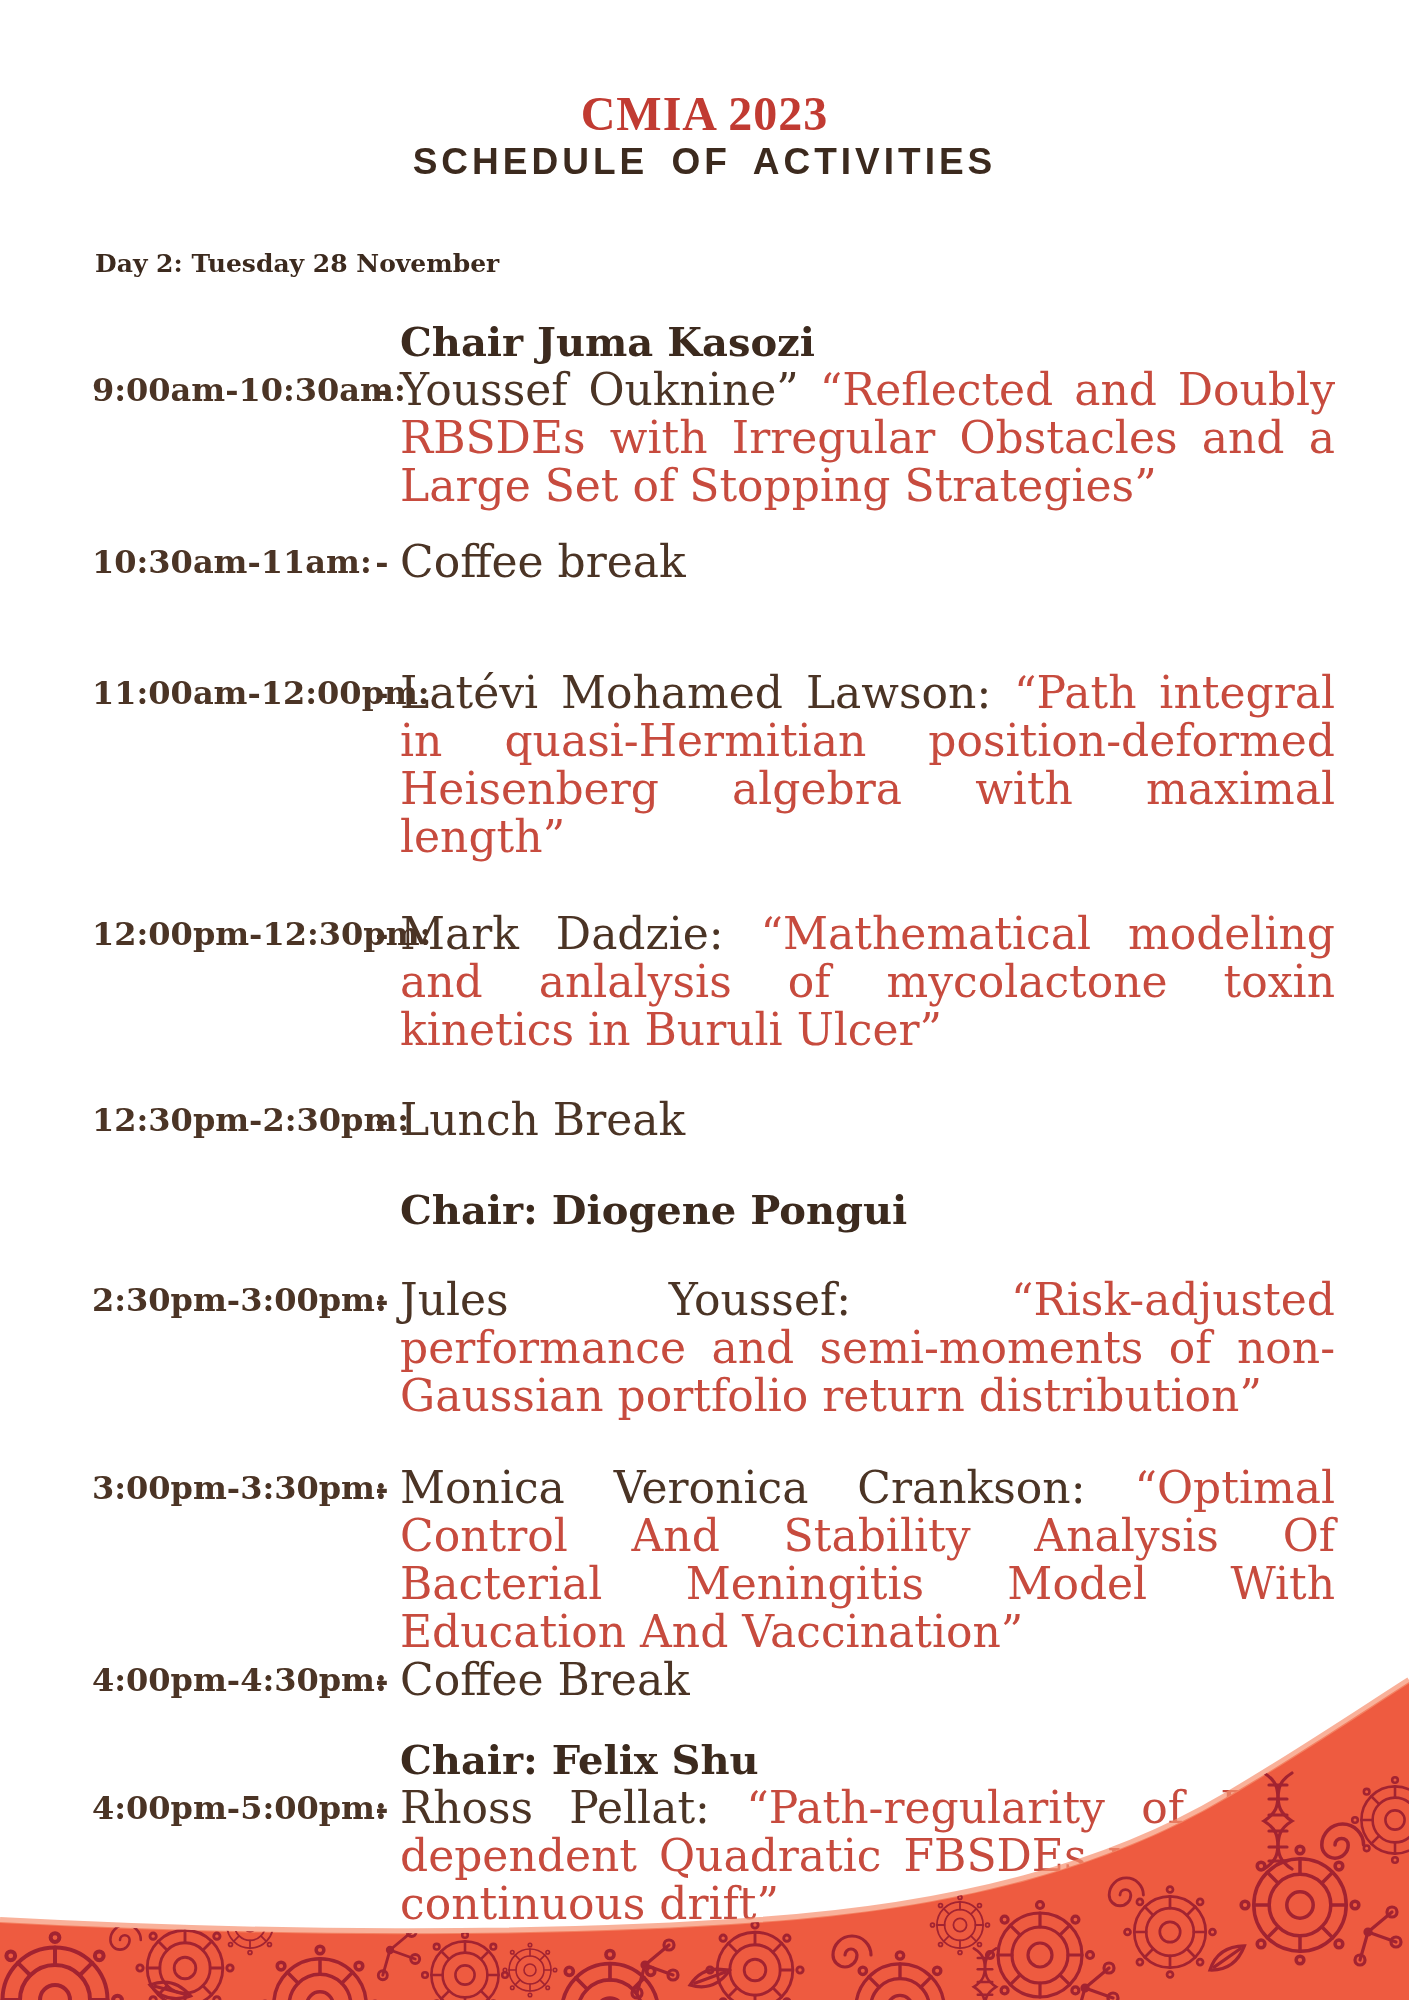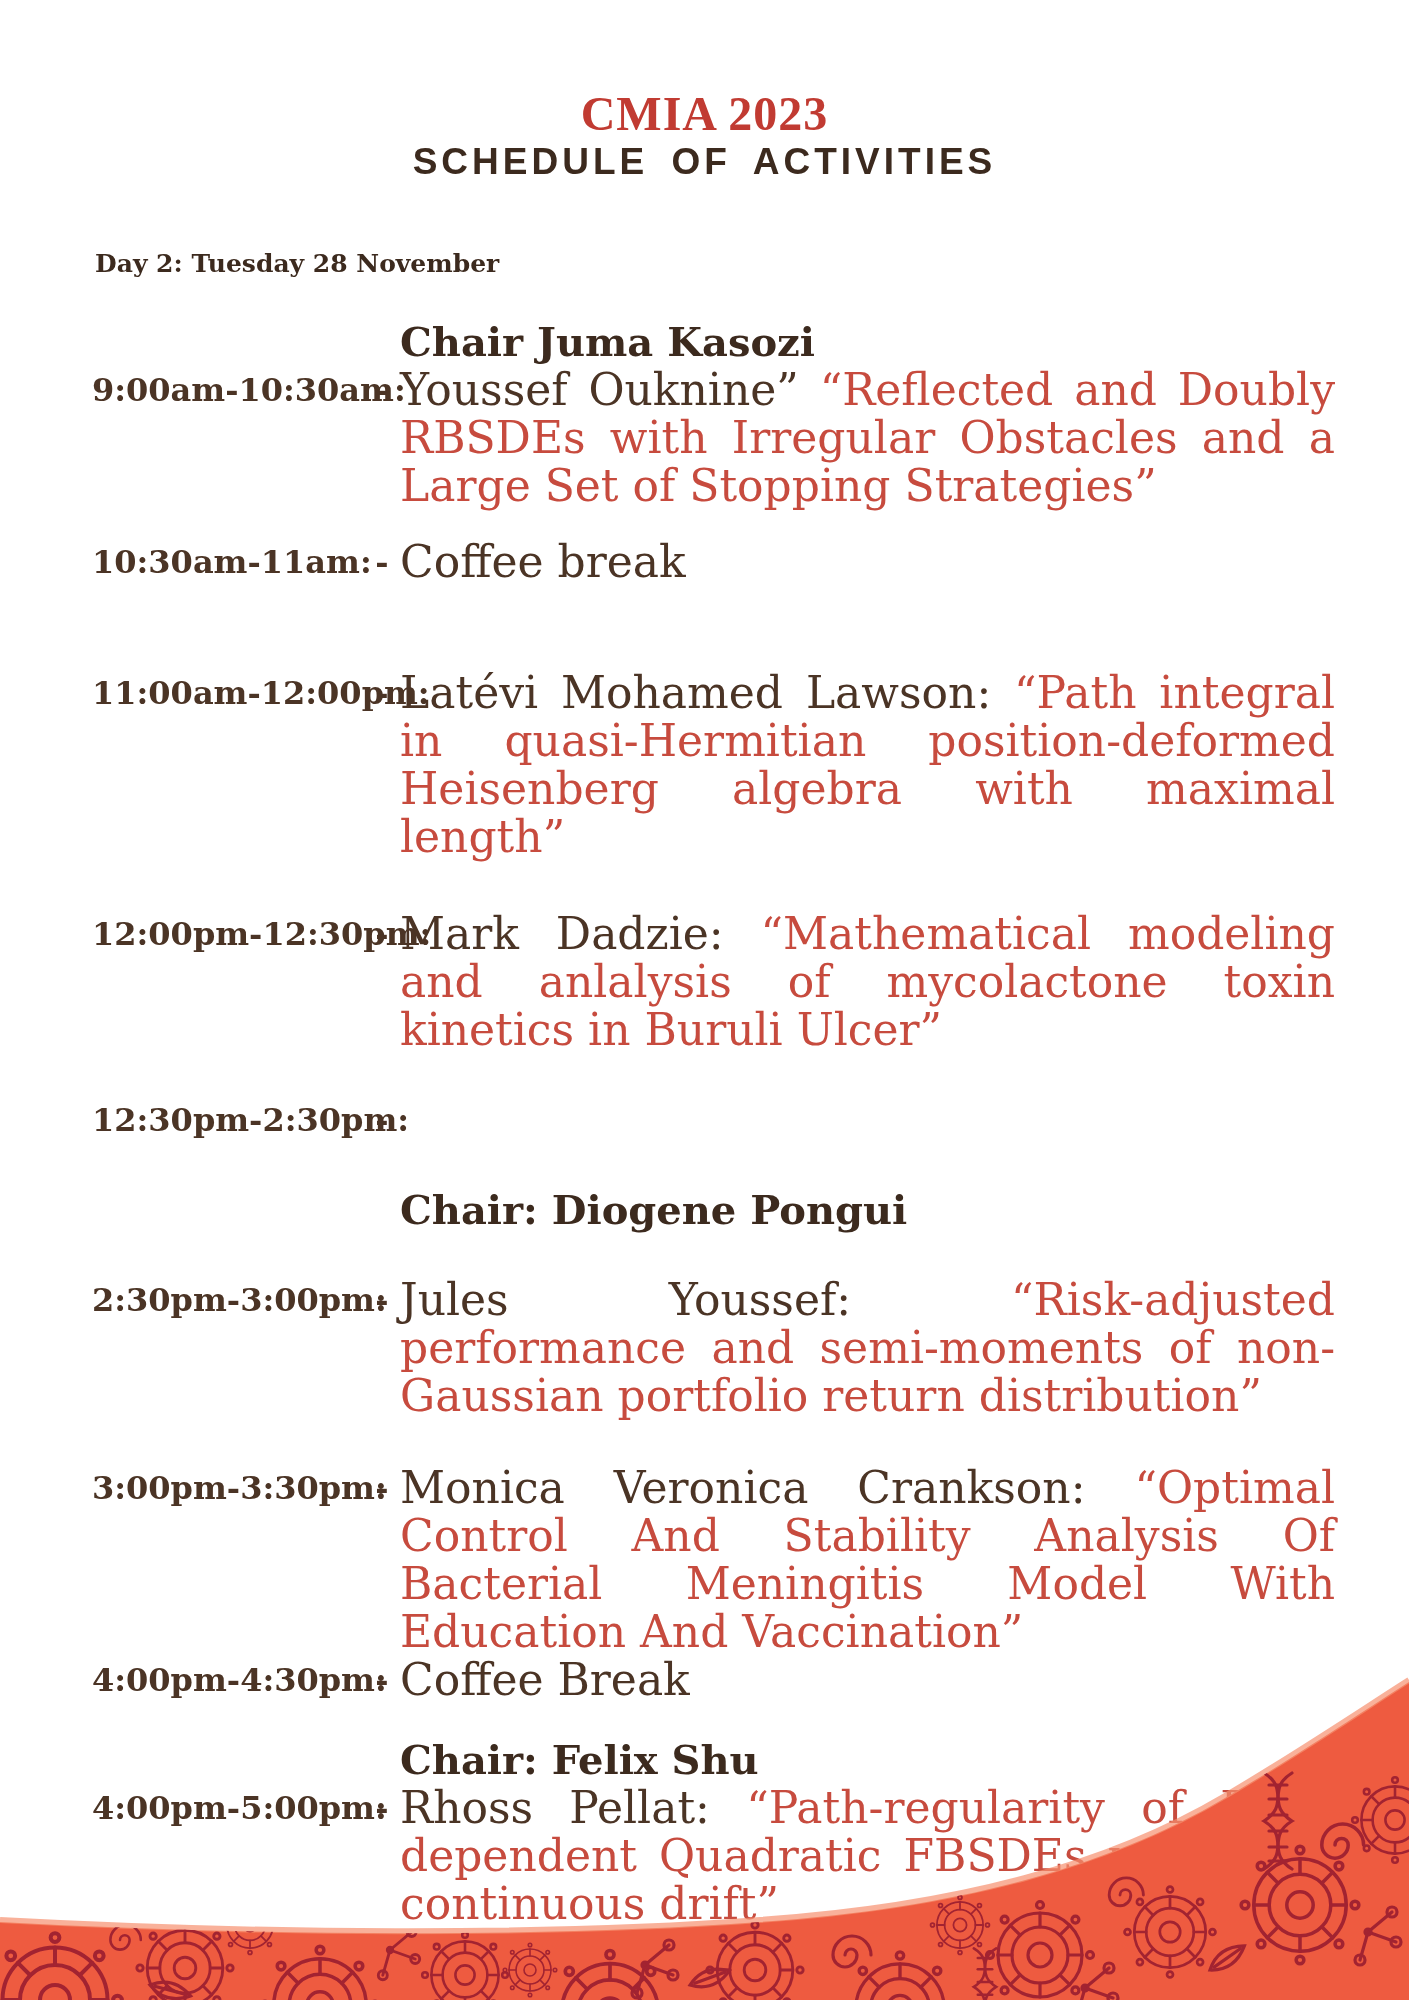--- a/index.html
+++ b/index.html
@@ -148,20 +148,23 @@
       <div class="time">12:00pm-12:30pm:</div>
       <div class="dash">-</div>
       <div class="content">
         <p class="talk"><span class="speaker">Mark Dadzie:</span> <span class="title-red">“Mathematical modeling and anlalysis of mycolactone toxin kinetics in Buruli Ulcer”</span></p>
       </div>
     </section>
 
     <section class="row r4">
       <div class="time">12:30pm-2:30pm:</div>
       <div class="dash">-</div>
+      <div class="content">
+        <p class="talk plain">Lunch Break</p>
+      </div>
     </section>
 
     <section class="row chair-only r5">
       <div class="chair">Chair: Diogene Pongui</div>
     </section>
 
     <section class="row r6">
       <div class="time">2:30pm-3:00pm:</div>
       <div class="dash">-</div>
       <div class="content">

